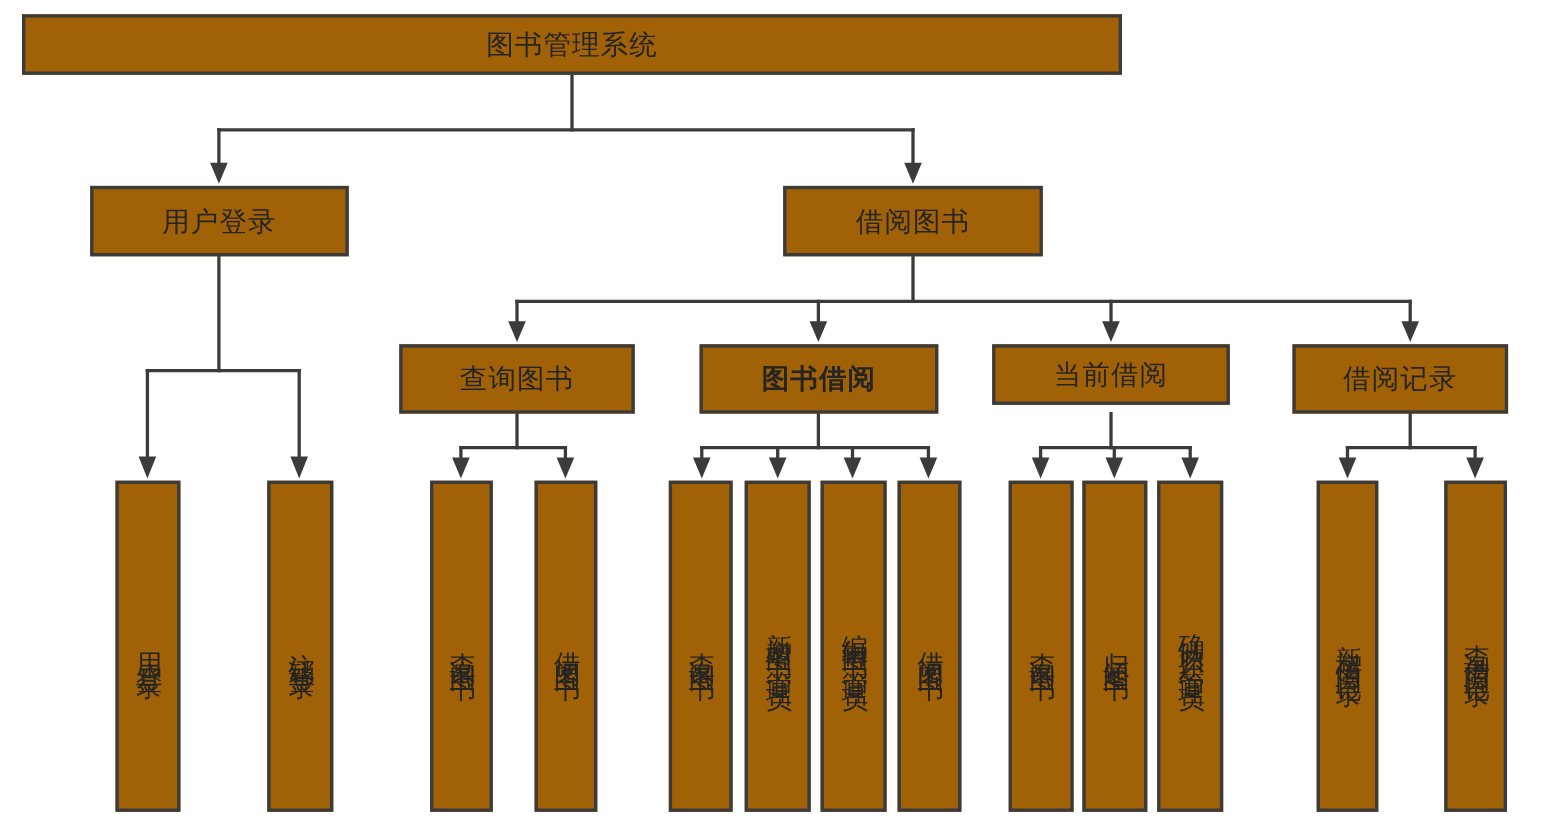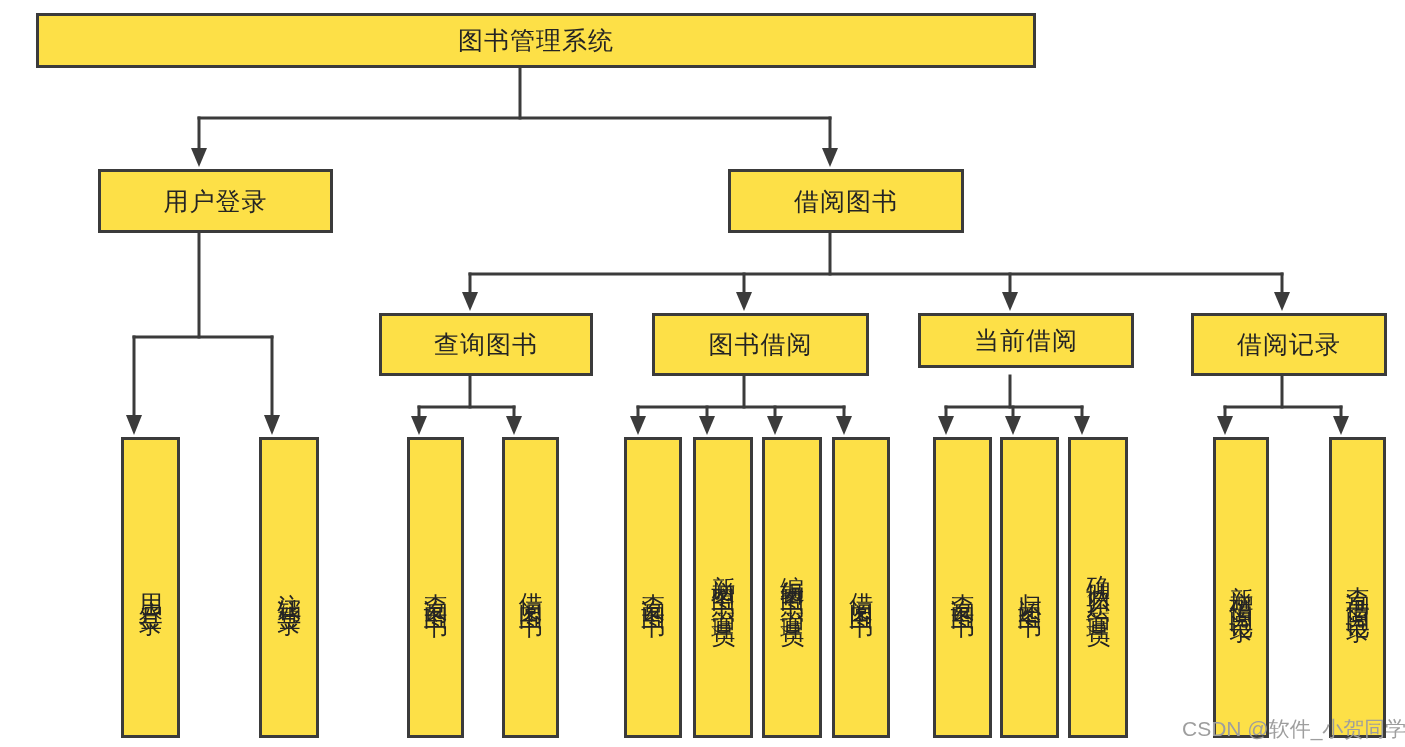--- a/index.html
+++ b/index.html
@@ -11,25 +11,24 @@
     position: relative;
     width: 1405px;
     height: 747px;
     background: #ffffff;
     overflow: hidden;
   }
   .node {
     position: absolute;
     box-sizing: border-box;
     border: 3px solid #3b3b3b;
-    background: #fde047;
+    background: #a16207;
     display: flex;
     align-items: center;
     justify-content: center;
-    margin-left: 16px;
   }
   .node .h-label {
     font-size: 25px;
     color: #242424;
     letter-spacing: 1px;
     white-space: nowrap;
   }
   .leaf .v-label {
     writing-mode: vertical-rl;
     text-orientation: mixed;
@@ -140,21 +139,21 @@
   <div class="node" style="left:82px; top:169px; width:235px; height:64px;">
     <span class="h-label">用户登录</span>
   </div>
   <div class="node" style="left:712px; top:169px; width:236px; height:64px;">
     <span class="h-label">借阅图书</span>
   </div>
 
   <div class="node" style="left:363px; top:313px; width:214px; height:63px;">
     <span class="h-label">查询图书</span>
   </div>
-  <div class="node" style="left:636px; top:313px; width:217px; height:63px;">
+  <div class="node" style="left:636px; top:313px; width:217px; height:63px;font-weight:bold;">
     <span class="h-label">图书借阅</span>
   </div>
   <div class="node" style="left:902px; top:313px; width:216px; height:55px;">
     <span class="h-label">当前借阅</span>
   </div>
   <div class="node" style="left:1175px; top:313px; width:196px; height:63px;">
     <span class="h-label">借阅记录</span>
   </div>
 
   <div class="node leaf" style="left:105px; top:437px; width:59px; height:301px;">
@@ -194,15 +193,14 @@
     <span class="v-label">确认归还（管理员）</span>
   </div>
 
   <div class="node leaf" style="left:1197px; top:437px; width:56px; height:301px;">
     <span class="v-label">新增借阅记录</span>
   </div>
   <div class="node leaf" style="left:1313px; top:437px; width:57px; height:301px;">
     <span class="v-label">查询借阅记录</span>
   </div>
 
-  <div id="watermark">CSDN @软件_小贺同学</div>
 
 </div>
 
 </body></html>

